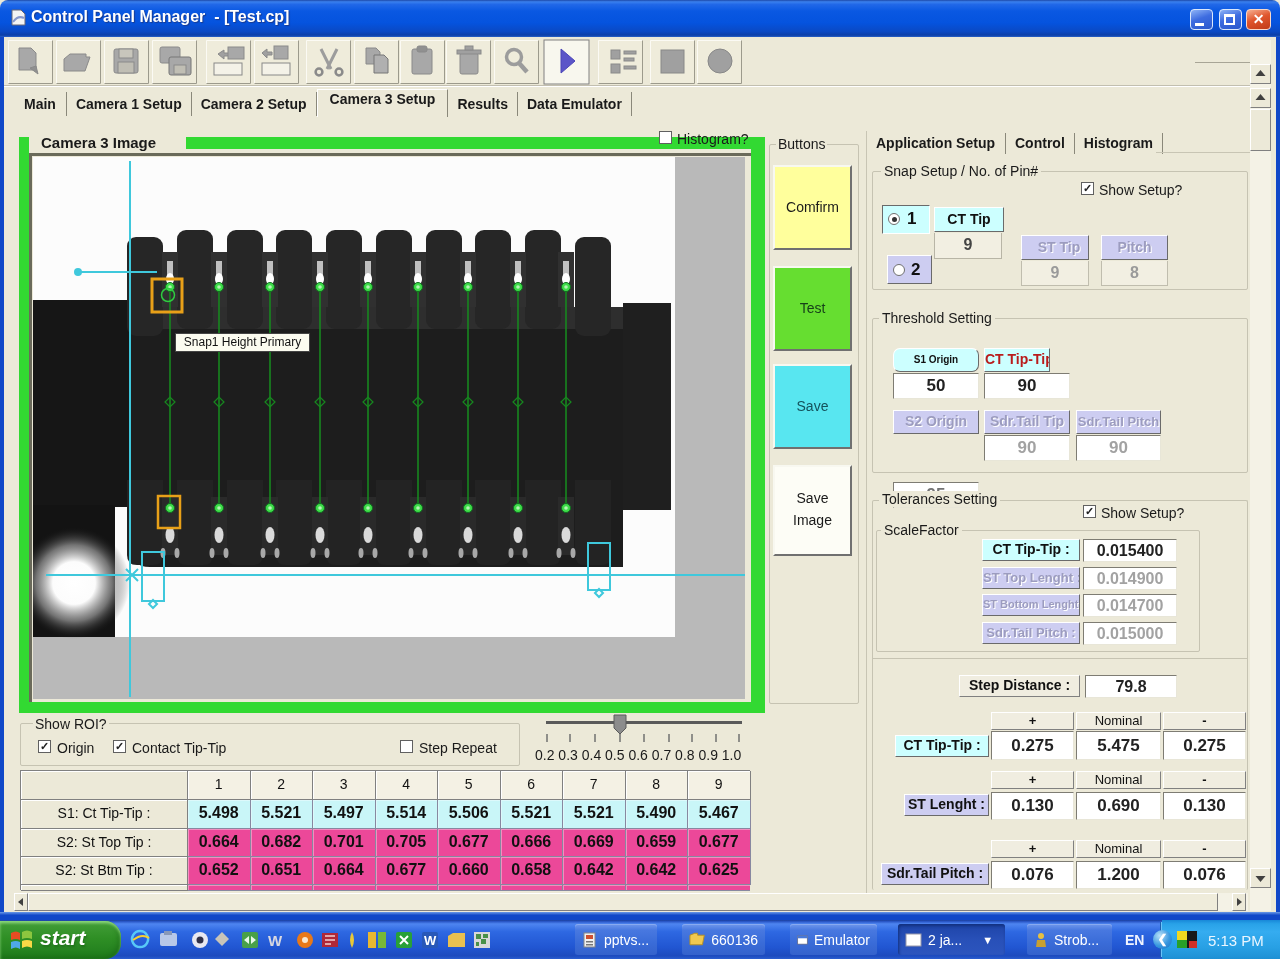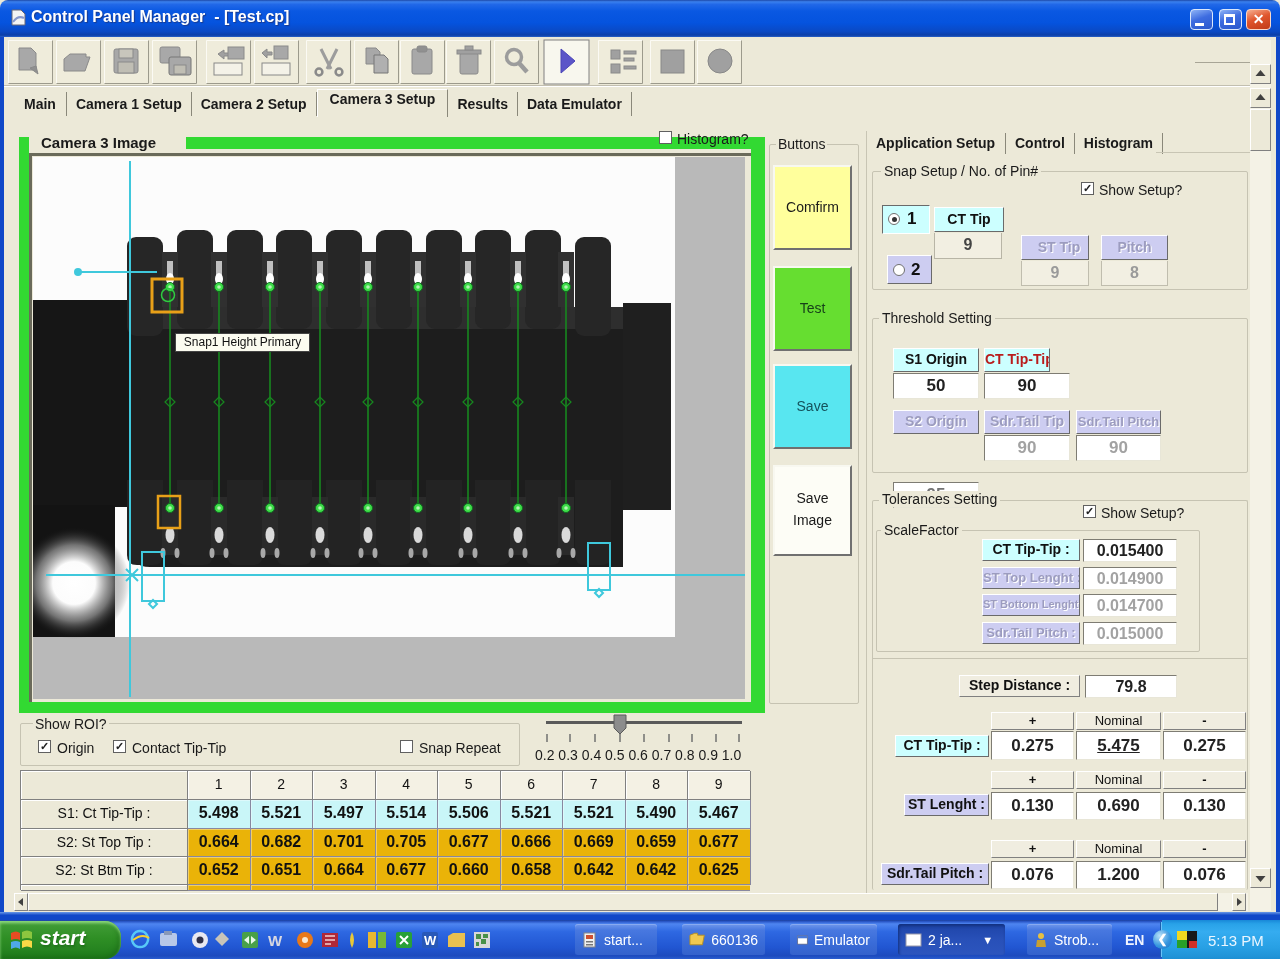--- a/index.html
+++ b/index.html
@@ -14,21 +14,21 @@
   color:#9C9CBF; text-shadow:1px 1px 0 #FFFFFF; white-space:nowrap; overflow:hidden; }
 .cb { width:13px; height:13px; background:#fff; border:1px solid #606060; font-size:11px; line-height:11px; text-align:center; color:#222; font-weight:bold;}
 .glabel { font-size:14px; color:#1A1A1A; background:#ECE9D8; padding:0 3px; position:absolute; }
 .tlc { background:#ECE9D8; border-right:1px solid #808080; border-bottom:1px solid #808080;
   box-shadow:inset 1px 1px 0 #FFFFFF; text-align:center; line-height:27px; flex:none; }
 .thc { width:62.5px; background:#F4F1E4; border-right:1px solid #808080; border-bottom:1px solid #808080;
   box-shadow:inset 1px 1px 0 #FFFFFF; text-align:center; line-height:27px; flex:none; }
 .tdc { width:62.5px; border-right:1px solid #8888A0; border-bottom:1px solid #8888A0;
   box-shadow:inset 1px 1px 0 #FFFFFF60; text-align:center; line-height:26px; font-weight:bold; font-size:16px; flex:none; }
 .c1 { background:#C9F6F8; }
-.c2 { background:#eab308; }
+.c2 { background:#ec4899; }
 .tb { top:4px; height:31px; border-radius:3px; background:linear-gradient(180deg,#7098EC 0%,#4878E0 20%,#3A6CD8 60%,#3462CC 100%);
   box-shadow:inset 0 1px 0 #88AAF0; color:#FFF; font-size:14px; display:flex; align-items:center; gap:6px; padding:0 7px; }
 </style>
 </head>
 <body>
 
 <div class="abs" id="titlebar" style="left:0;top:0;width:1280px;height:37px;
   background:linear-gradient(180deg,#1D49A8 0%,#3A80EE 5%,#2168E8 12%,#0A58E2 30%,#0553DE 62%,#0A49C4 85%,#0C3FA8 95%,#2861C8 100%);
   border-radius:8px 8px 0 0;">
   <div class="abs" style="left:9px;top:8px;width:19px;height:19px;">
@@ -296,21 +296,21 @@
 <div class="abs" style="left:38px;top:740px;display:flex;">
   <div class="cb">✓</div>
     <div style="font-size:14px;color:#1A1A1A;margin-left:6px;">Origin</div>
 </div>
 <div class="abs" style="left:113px;top:740px;display:flex;">
   <div class="cb">✓</div>
     <div style="font-size:14px;color:#1A1A1A;margin-left:6px;">Contact Tip-Tip</div>
 </div>
 <div class="abs" style="left:400px;top:740px;display:flex;">
   <div class="cb"></div>
-    <div style="font-size:14px;color:#1A1A1A;margin-left:6px;">Snap Repeat</div>
+    <div style="font-size:14px;color:#1A1A1A;margin-left:6px;">Step Repeat</div>
 </div>
 
 <svg class="abs" style="left:535px;top:712px;" width="230" height="55" viewBox="0 0 230 55">
   <rect x="11" y="9" width="196" height="3" fill="#5A5A5A"></rect>
   <g stroke="#707070" stroke-width="1.5">
     <line x1="12" y1="22" x2="12" y2="30"></line>
       <line x1="35" y1="22" x2="35" y2="30"></line>
       <line x1="60" y1="22" x2="60" y2="30"></line>
     <line x1="85" y1="22" x2="85" y2="30"></line>
       <line x1="109" y1="22" x2="109" y2="30"></line>
@@ -413,21 +413,21 @@
     <div class="abs" style="left:5px;top:8px;width:12px;height:12px;border-radius:50%;background:#fff;border:1px solid #707070;"></div>
     <div class="abs" style="left:23px;top:4px;font-size:17px;font-weight:bold;color:#111;text-shadow:none;">2</div>
   </div>
   <div class="abs lavb" style="left:1021px;top:235px;width:68px;height:25px;font-size:14px;line-height:22px;padding-left:8px;">ST Tip</div>
   <div class="abs lavb" style="left:1101px;top:235px;width:67px;height:25px;font-size:14px;line-height:22px;">Pitch</div>
   <div class="abs" style="left:1021px;top:261px;width:68px;height:25px;background:#F2EFE2;border:1px solid #C0BDAE;border-top:none;text-align:center;font-size:16px;font-weight:bold;color:#9A9A9A;line-height:23px;">9</div>
   <div class="abs" style="left:1101px;top:261px;width:67px;height:25px;background:#F2EFE2;border:1px solid #C0BDAE;border-top:none;text-align:center;font-size:16px;font-weight:bold;color:#9A9A9A;line-height:23px;">8</div>
 
   <div class="abs" style="left:872px;top:318px;width:376px;height:155px;border:1px solid #C6C3B2;border-radius:2px;"></div>
   <div class="abs glabel" style="left:879px;top:310px;">Threshold Setting</div>
-  <div class="abs cyanb" style="left:893px;top:348px;width:86px;height:24px;font-size:14px;line-height:21px;color:#111;">S1 Origin</div>
+  <div class="abs cyanb" style="left:893px;top:348px;width:86px;height:24px;font-size:10px;line-height:21px;color:#111;border-radius:7px;">S1 Origin</div>
   <div class="abs cyanb" style="left:984px;top:348px;width:66px;height:24px;font-size:14px;line-height:21px;color:#b91c1c;">CT Tip-Tip</div>
   <div class="abs vbox" style="left:893px;top:373px;width:86px;height:26px;font-size:17px;font-weight:bold;color:#222;line-height:24px;">50</div>
   <div class="abs vbox" style="left:984px;top:373px;width:86px;height:26px;font-size:17px;font-weight:bold;color:#222;line-height:24px;">90</div>
   <div class="abs lavb" style="left:893px;top:410px;width:86px;height:24px;font-size:14px;line-height:21px;">S2 Origin</div>
   <div class="abs lavb" style="left:984px;top:410px;width:86px;height:24px;font-size:14px;line-height:21px;">Sdr.Tail Tip</div>
   <div class="abs lavb" style="left:1076px;top:410px;width:85px;height:24px;font-size:13px;line-height:21px;">Sdr.Tail Pitch</div>
   <div class="abs vbox" style="left:893px;top:435px;width:86px;height:26px;font-size:17px;font-weight:bold;color:#737373;line-height:24px;margin-top:47px;">95</div>
   <div class="abs vbox" style="left:984px;top:435px;width:86px;height:26px;font-size:17px;font-weight:bold;color:#A2A2A2;line-height:24px;">90</div>
   <div class="abs vbox" style="left:1076px;top:435px;width:85px;height:26px;font-size:17px;font-weight:bold;color:#A2A2A2;line-height:24px;">90</div>
 
@@ -449,21 +449,21 @@
   <div class="abs vbox" style="left:1083px;top:622px;width:94px;height:23px;font-size:16px;font-weight:bold;color:#A2A2A2;line-height:21px;">0.015000</div>
   <div class="abs" style="left:872px;top:658px;width:376px;height:1px;background:#C6C3B2;"></div>
   <div class="abs raised" style="left:959px;top:675px;width:121px;height:22px;background:#F0EDE0;font-size:14px;font-weight:bold;color:#111;text-align:center;line-height:19px;">Step Distance :</div>
   <div class="abs vbox" style="left:1085px;top:675px;width:92px;height:23px;font-size:16px;font-weight:bold;color:#222;line-height:21px;">79.8</div>
 
   <div class="abs raised" style="left:991px;top:712px;width:83px;height:18px;background:#F0EDE0;font-size:13px;font-weight:bold;text-align:center;line-height:15px;color:#111;">+</div>
   <div class="abs raised" style="left:1076px;top:712px;width:85px;height:18px;background:#F0EDE0;font-size:13px;text-align:center;line-height:15px;color:#111;">Nominal</div>
   <div class="abs raised" style="left:1163px;top:712px;width:83px;height:18px;background:#F0EDE0;font-size:13px;font-weight:bold;text-align:center;line-height:15px;color:#111;">-</div>
   <div class="abs cyanb" style="left:895px;top:735px;width:94px;height:22px;font-size:14px;line-height:19px;color:#111;">CT Tip-Tip :</div>
   <div class="abs vbox" style="left:991px;top:731px;width:83px;height:29px;font-size:17px;font-weight:bold;color:#222;line-height:27px;">0.275</div>
-  <div class="abs vbox" style="left:1076px;top:731px;width:85px;height:29px;font-size:17px;font-weight:bold;color:#222;line-height:27px;text-decoration:underline;">5.475</div>
+  <div class="abs vbox" style="left:1076px;top:731px;width:85px;height:29px;font-size:17px;font-weight:bold;color:#222;line-height:27px;">5.475</div>
   <div class="abs vbox" style="left:1163px;top:731px;width:83px;height:29px;font-size:17px;font-weight:bold;color:#222;line-height:27px;">0.275</div>
   <div class="abs raised" style="left:991px;top:771px;width:83px;height:18px;background:#F0EDE0;font-size:13px;font-weight:bold;text-align:center;line-height:15px;color:#111;">+</div>
   <div class="abs raised" style="left:1076px;top:771px;width:85px;height:18px;background:#F0EDE0;font-size:13px;text-align:center;line-height:15px;color:#111;">Nominal</div>
   <div class="abs raised" style="left:1163px;top:771px;width:83px;height:18px;background:#F0EDE0;font-size:13px;font-weight:bold;text-align:center;line-height:15px;color:#111;">-</div>
   <div class="abs cyanb" style="left:904px;top:794px;width:85px;height:22px;background:#CDCDF1;font-size:14px;line-height:19px;color:#111;">ST Lenght :</div>
   <div class="abs vbox" style="left:991px;top:792px;width:83px;height:28px;font-size:17px;font-weight:bold;color:#222;line-height:26px;">0.130</div>
   <div class="abs vbox" style="left:1076px;top:792px;width:85px;height:28px;font-size:17px;font-weight:bold;color:#222;line-height:26px;">0.690</div>
   <div class="abs vbox" style="left:1163px;top:792px;width:83px;height:28px;font-size:17px;font-weight:bold;color:#222;line-height:26px;">0.130</div>
   <div class="abs raised" style="left:991px;top:840px;width:83px;height:18px;background:#F0EDE0;font-size:13px;font-weight:bold;text-align:center;line-height:15px;color:#111;">+</div>
   <div class="abs raised" style="left:1076px;top:840px;width:85px;height:18px;background:#F0EDE0;font-size:13px;text-align:center;line-height:15px;color:#111;">Nominal</div>
@@ -546,21 +546,21 @@
     </g>
   </svg>
 
   <div class="tb abs" style="left:575px;width:82px;">
     <svg width="16" height="16" viewBox="0 0 16 16">
         <rect x="2" y="1" width="11" height="14" fill="#F0F0F0" stroke="#888"></rect>
         <rect x="4" y="3" width="7" height="4" fill="#D05030"></rect>
         <rect x="4" y="9" width="7" height="1.5" fill="#777"></rect>
         <rect x="4" y="12" width="7" height="1.5" fill="#777"></rect>
       </svg>
-    <span>start...</span>
+    <span>pptvs...</span>
     </div>
   <div class="tb abs" style="left:682px;width:83px;">
     <svg width="17" height="15" viewBox="0 0 17 15">
         <path d="M1,3 l5,-2 h3 v2 h7 l-2,10 h-13 z" fill="#F0C850" stroke="#B89020"></path>
       </svg>
     <span>660136</span>
     </div>
   <div class="tb abs" style="left:790px;width:87px;">
     <svg width="16" height="14" viewBox="0 0 16 14">
         <rect x="1" y="1" width="14" height="12" fill="#FFF" stroke="#667"></rect>

